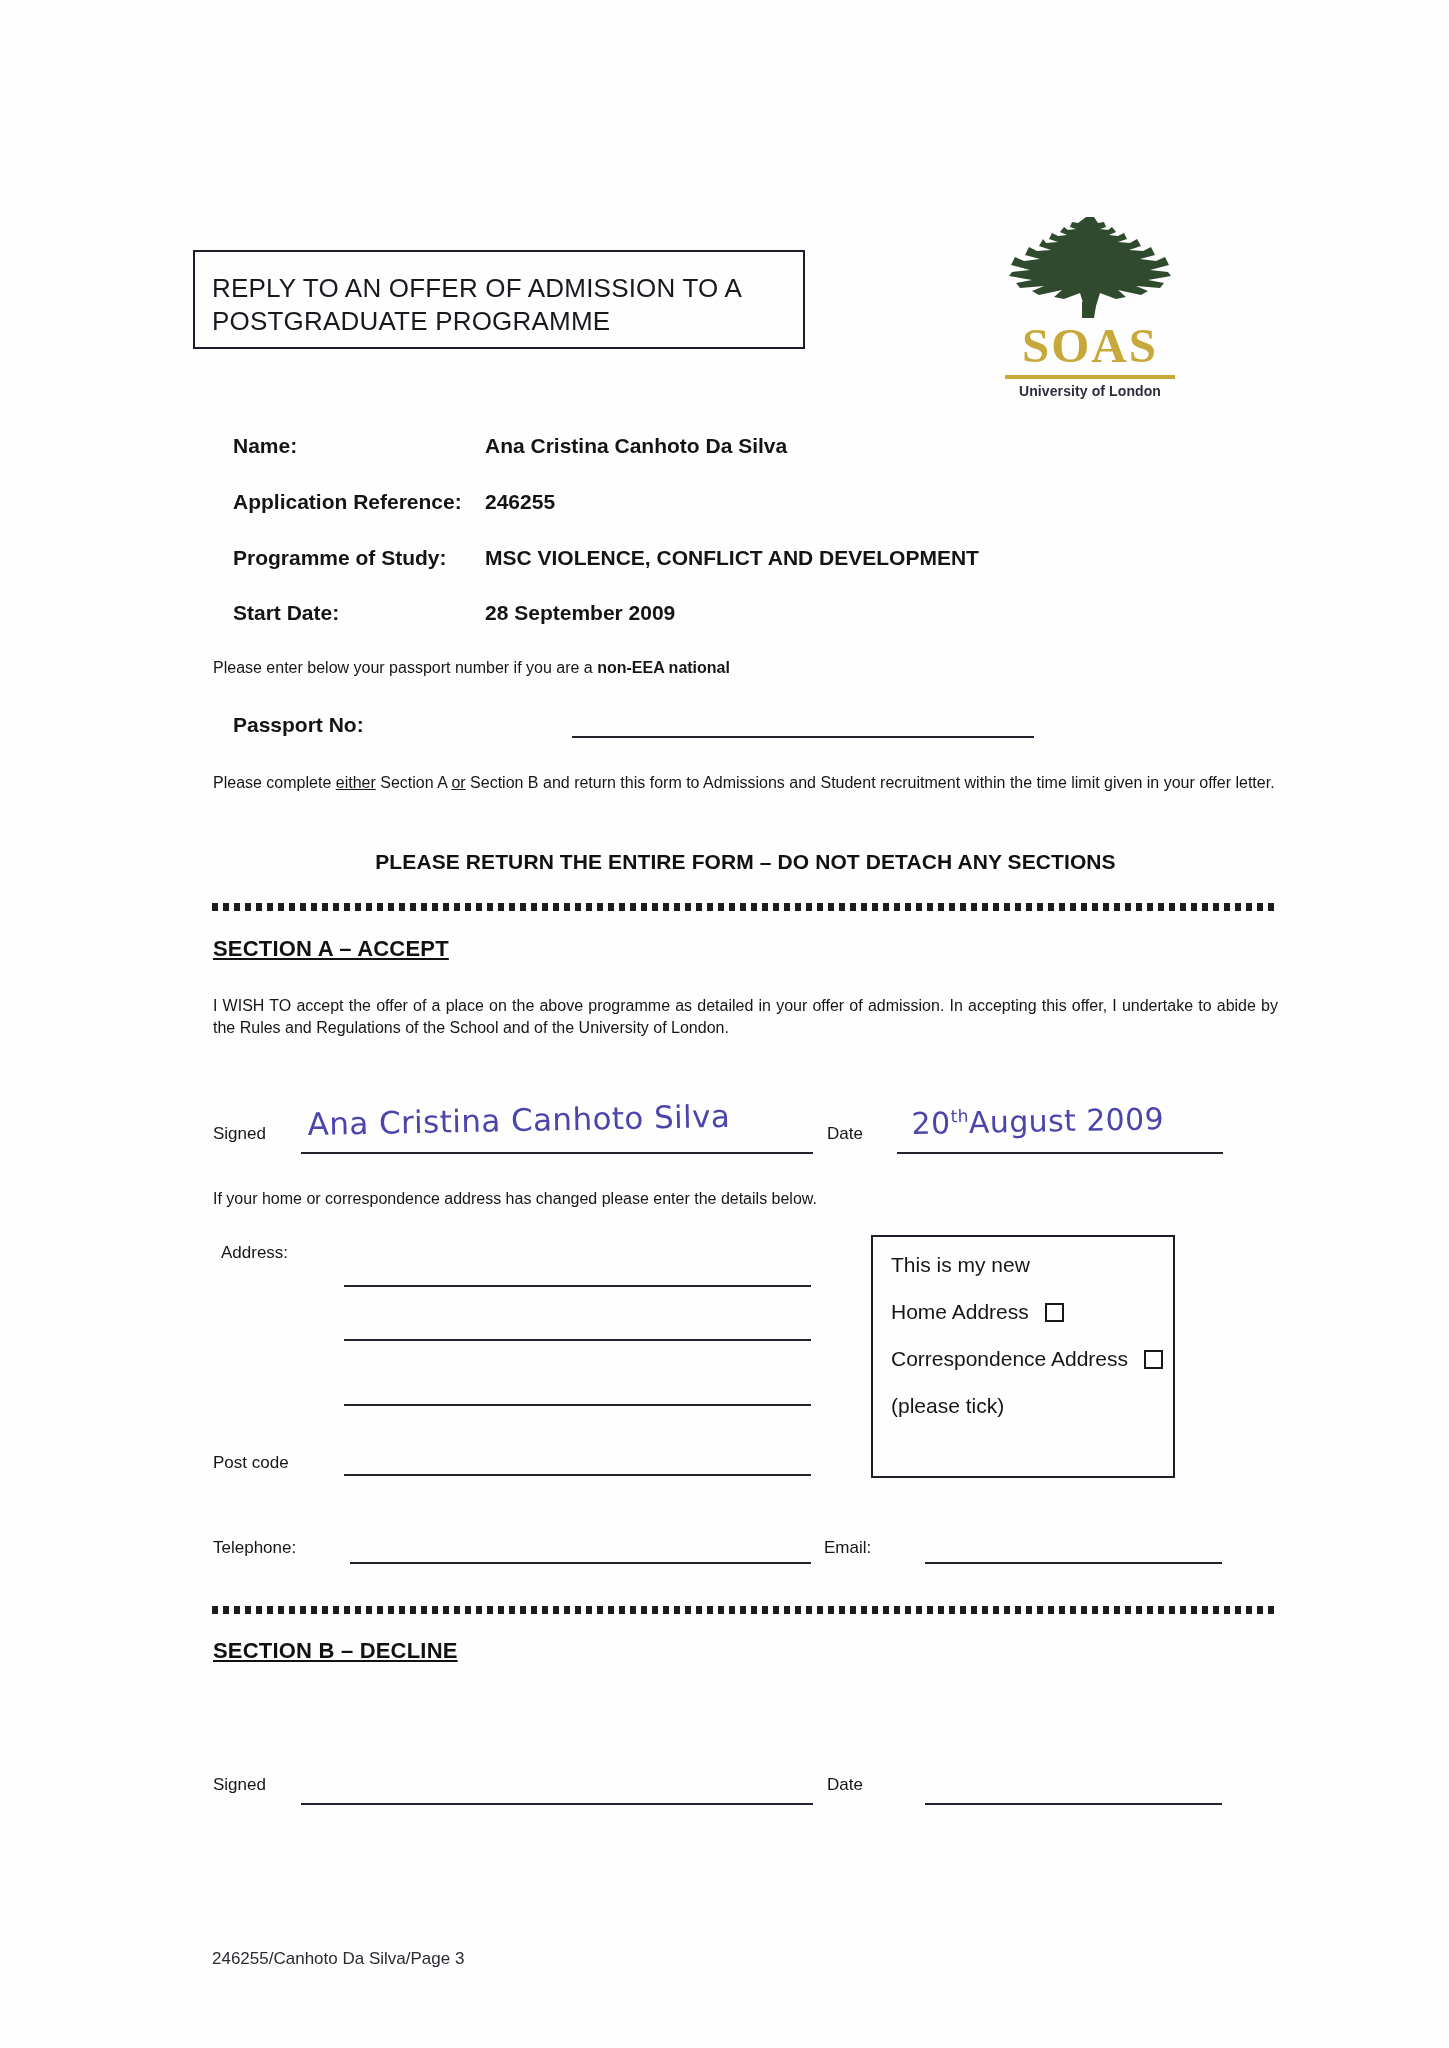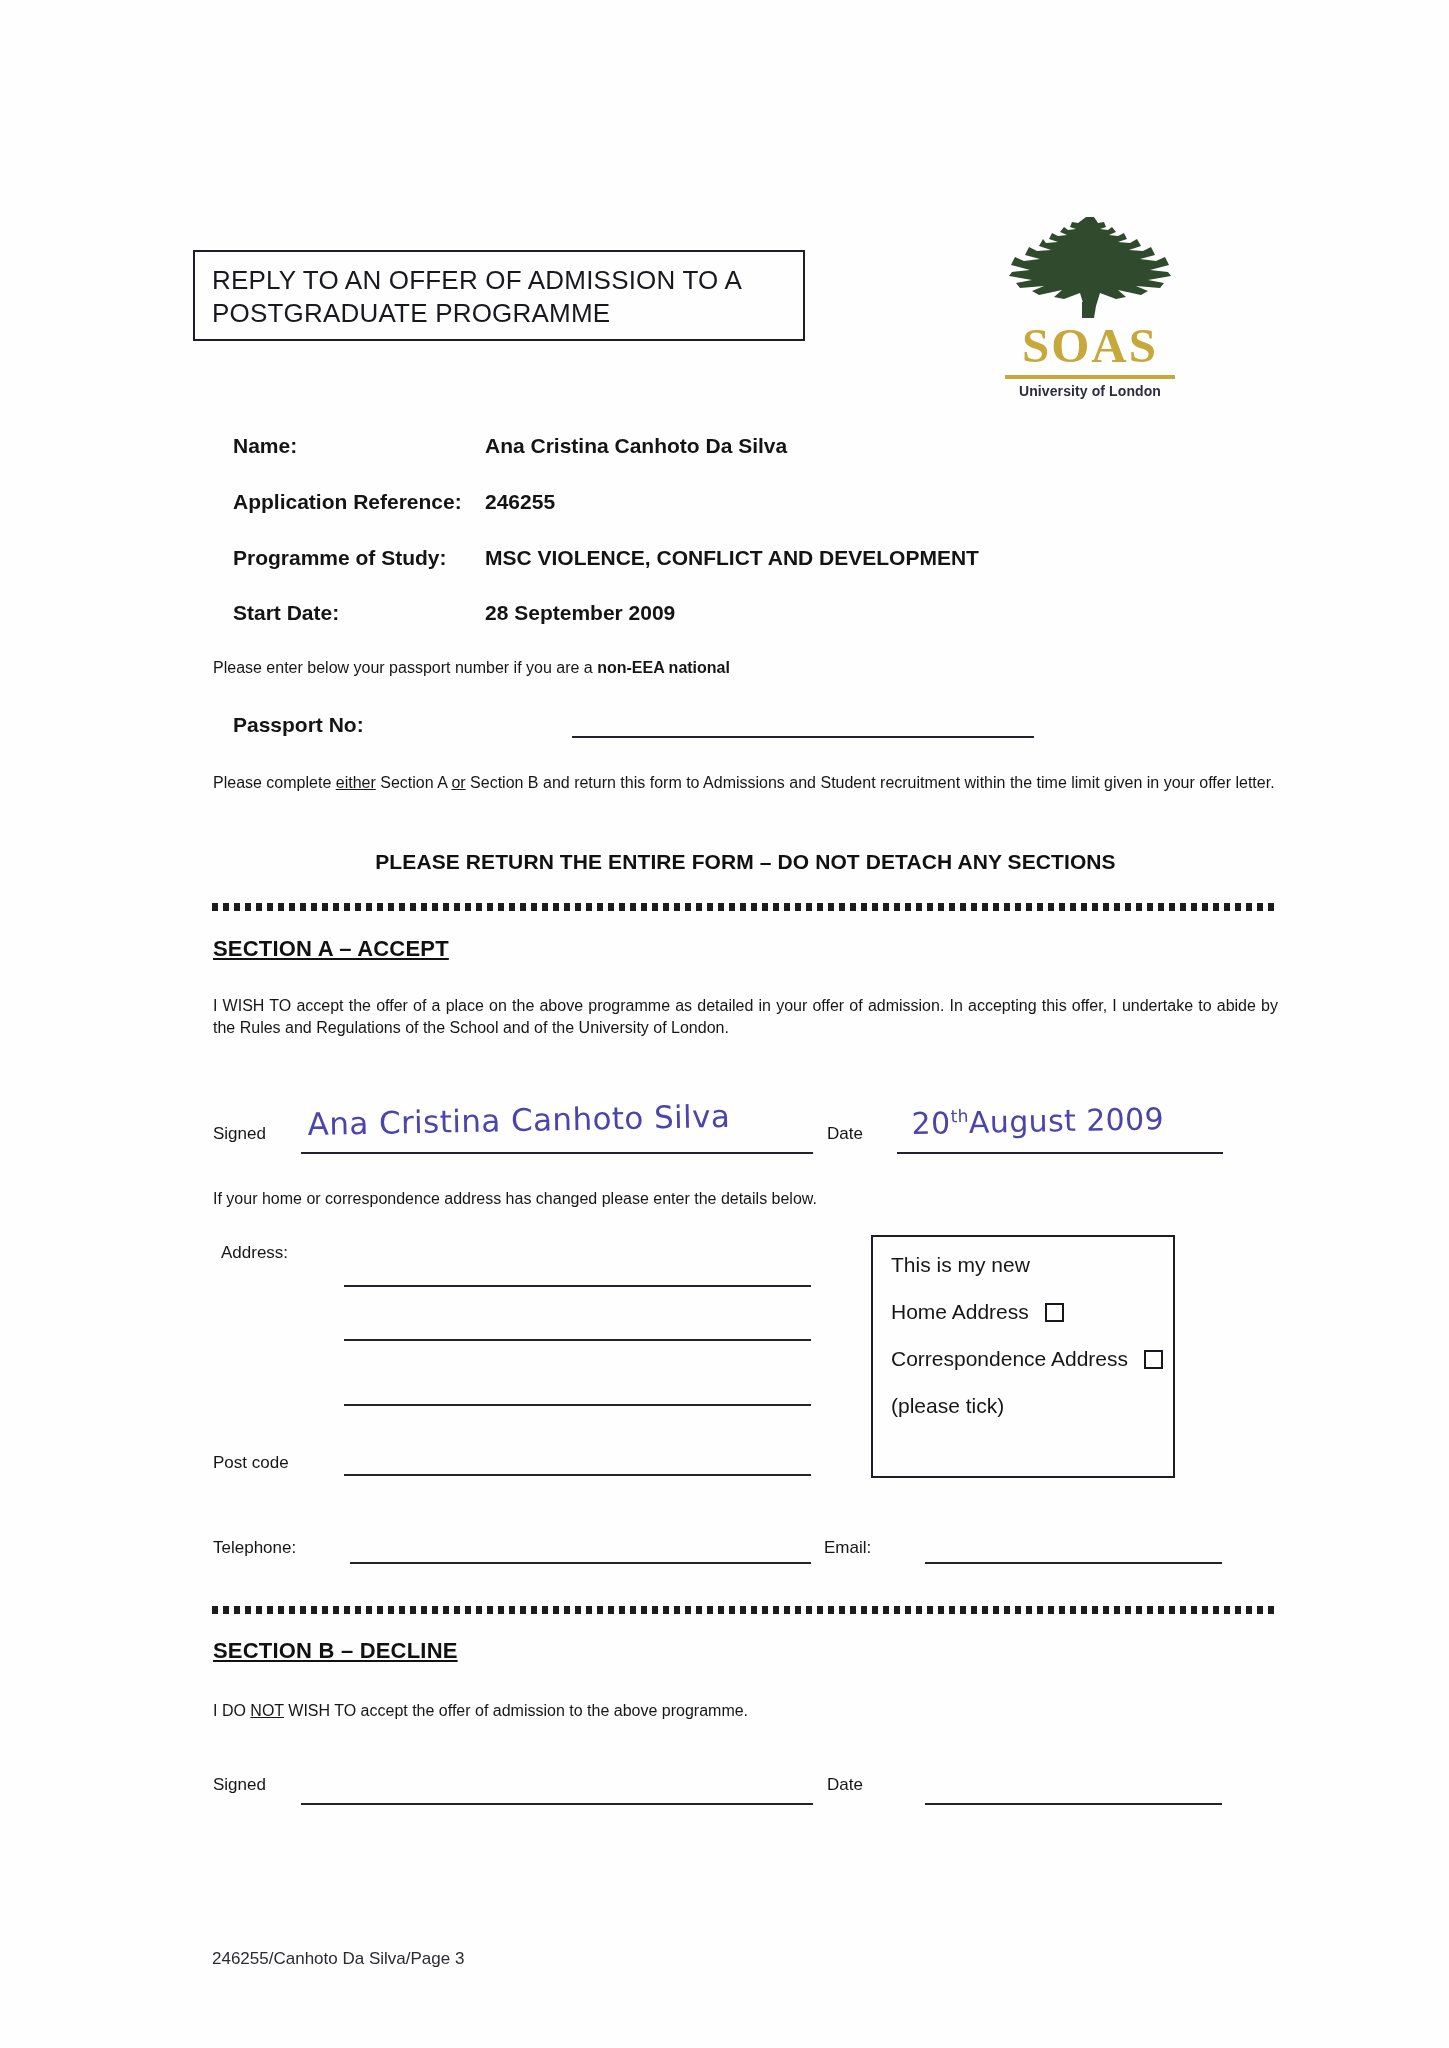--- a/index.html
+++ b/index.html
@@ -25,21 +25,21 @@
 
   
   .title-box {
     position: absolute;
     left: 193px;
     top: 250px;
     width: 612px;
     min-height: 78px;
     border: 2px solid #1d1d2b;
     box-sizing: border-box;
-    padding: 12px 0 10px 17px;
+    padding: 20px 0 10px 17px;
   }
   .title-box .line {
     font-size: 26px;
     line-height: 1.25;
     letter-spacing: 0.2px;
     color: #18181f;
   }
 
   .logo-block {
     position: absolute;
@@ -304,23 +304,20 @@
 
   <div class="inline-label" style="left:213px; top:1538px;">Telephone:</div>
   <div class="rule" style="left:350px; top:1562px; width:461px;"></div>
 
   <div class="inline-label" style="left:824px; top:1538px;">Email:</div>
   <div class="rule" style="left:925px; top:1562px; width:297px;"></div>
 
   <div class="dotted-sep" style="top:1606px;"></div>
   <div class="section-head" style="top:1638px;">SECTION B – DECLINE</div>
 
-  <div class="para" style="top:1700px;">
-    <span>I DO </span><u>NOT</u><span> WISH TO accept the offer of admission to the above programme.</span>
-  </div>
 
   <div class="inline-label" style="left:213px; top:1775px;">Signed</div>
   <div class="rule" style="left:301px; top:1803px; width:512px;"></div>
 
   <div class="inline-label" style="left:827px; top:1775px;">Date</div>
   <div class="rule" style="left:925px; top:1803px; width:297px;"></div>
 
   <div class="footer-note">246255/Canhoto Da Silva/Page 3</div>
 
 </div>

